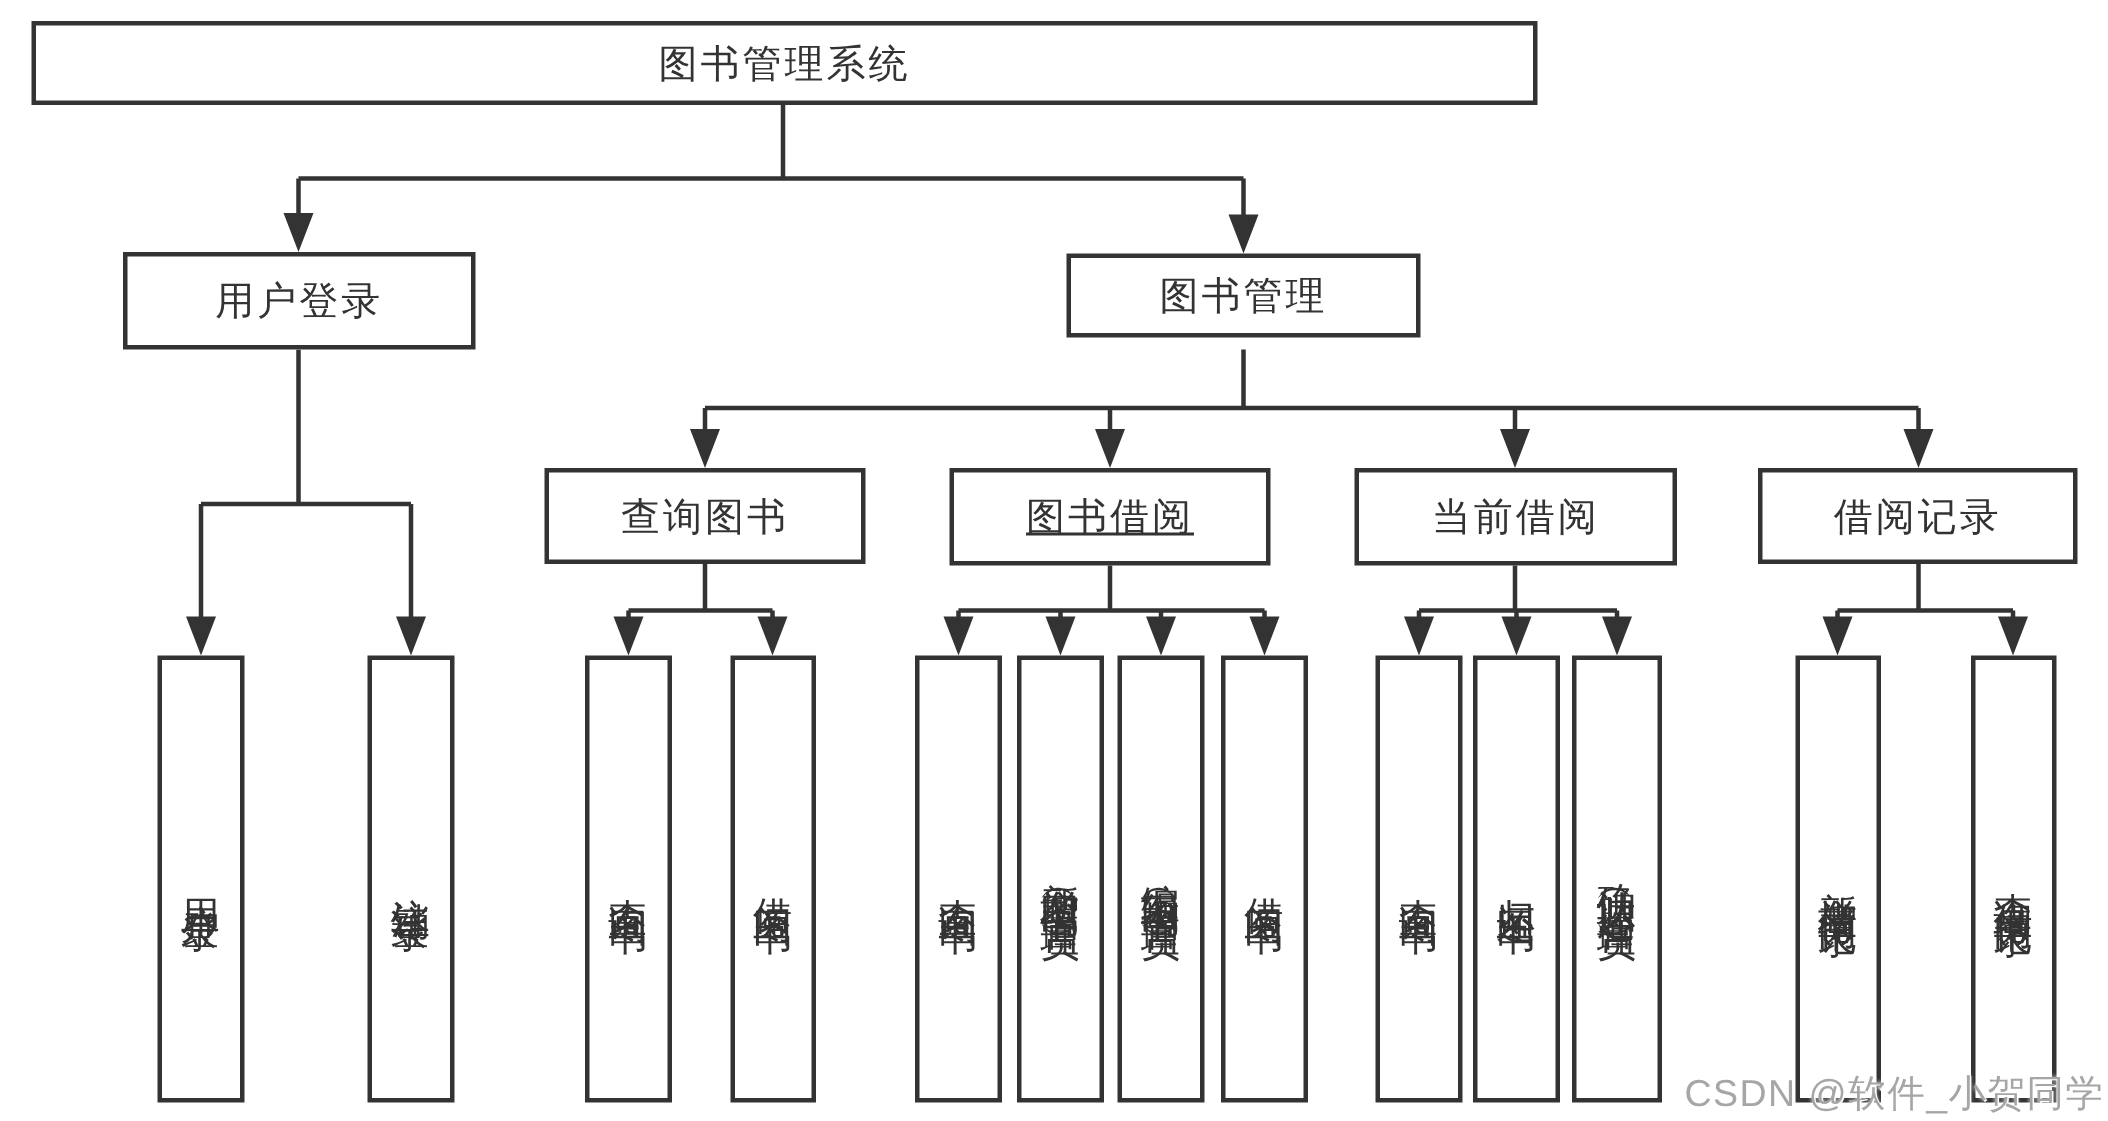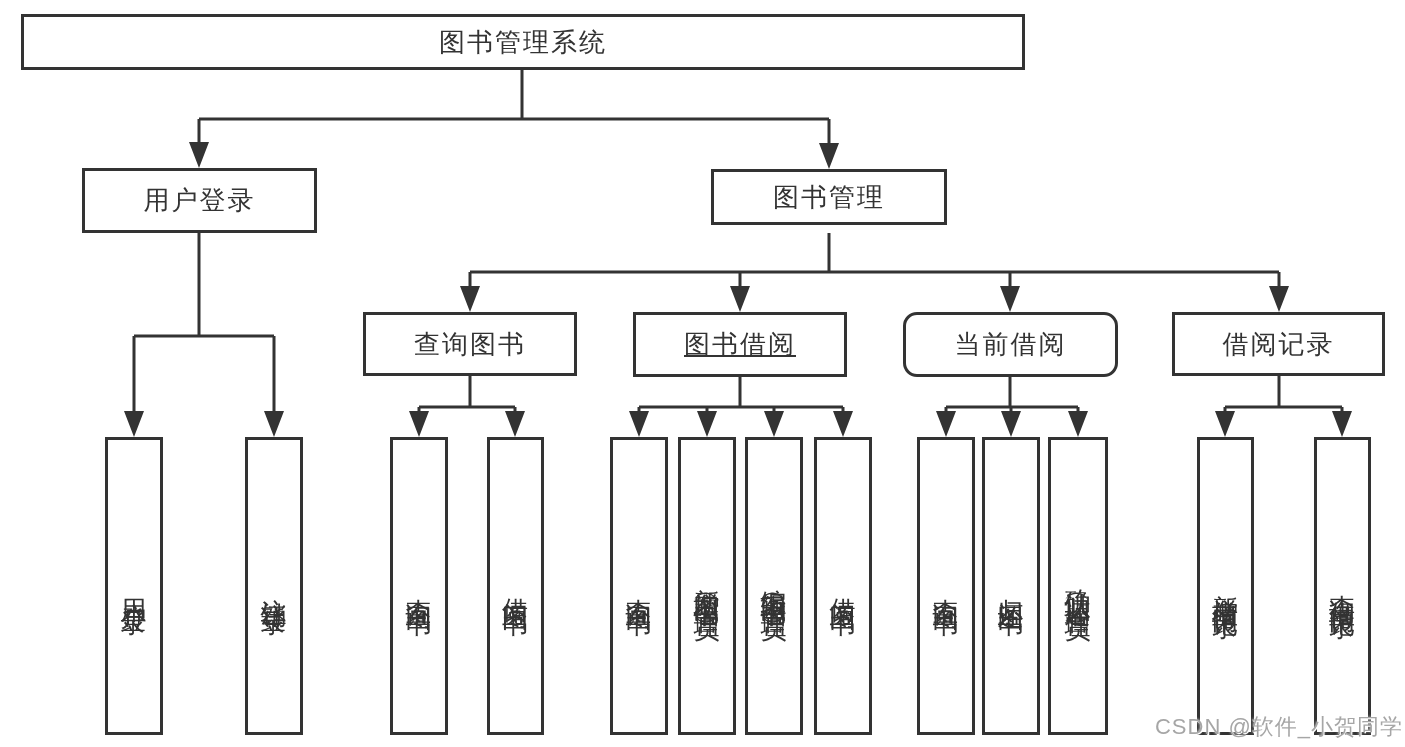--- a/index.html
+++ b/index.html
@@ -36,21 +36,21 @@
     writing-mode: vertical-rl;
     text-orientation: mixed;
     font-size: 26px;
     letter-spacing: 4px;
     line-height: 1;
   }
   .watermark {
     position: absolute;
     top: 712px;
     right: 2px;
-    font-size: 22px;
+    font-size: 25px;
     letter-spacing: 1px;
     color: #a6a6a6;
     text-shadow: 0 0 3px #ffffff, 1px 1px 0 #ffffff;
     white-space: nowrap;
     z-index: 5;
   }
 </style>
 </head>
 <body>
 
@@ -100,21 +100,21 @@
   <div class="box h-box" style="left:711px; top:169px; width:236px; height:56px;">
     <span>图书管理</span>
   </div>
 
   <div class="box h-box" style="left:363px; top:312px; width:214px; height:64px;">
     <span>查询图书</span>
   </div>
   <div class="box h-box" style="left:633px; top:312px; width:214px; height:65px;text-decoration:underline;">
     <span>图书借阅</span>
   </div>
-  <div class="box h-box" style="left:903px; top:312px; width:215px; height:65px;border-radius:14px;">
+  <div class="box h-box" style="left:903px; top:312px; width:215px; height:65px;">
     <span>当前借阅</span>
   </div>
   <div class="box h-box" style="left:1172px; top:312px; width:213px; height:64px;text-align:center;">
     <span>借阅记录</span>
   </div>
 
   <div class="box v-box" style="left:105px; top:437px; width:58px; height:298px;">
     <span>用户登录</span>
   </div>
   <div class="box v-box" style="left:245px; top:437px; width:58px; height:298px;">

